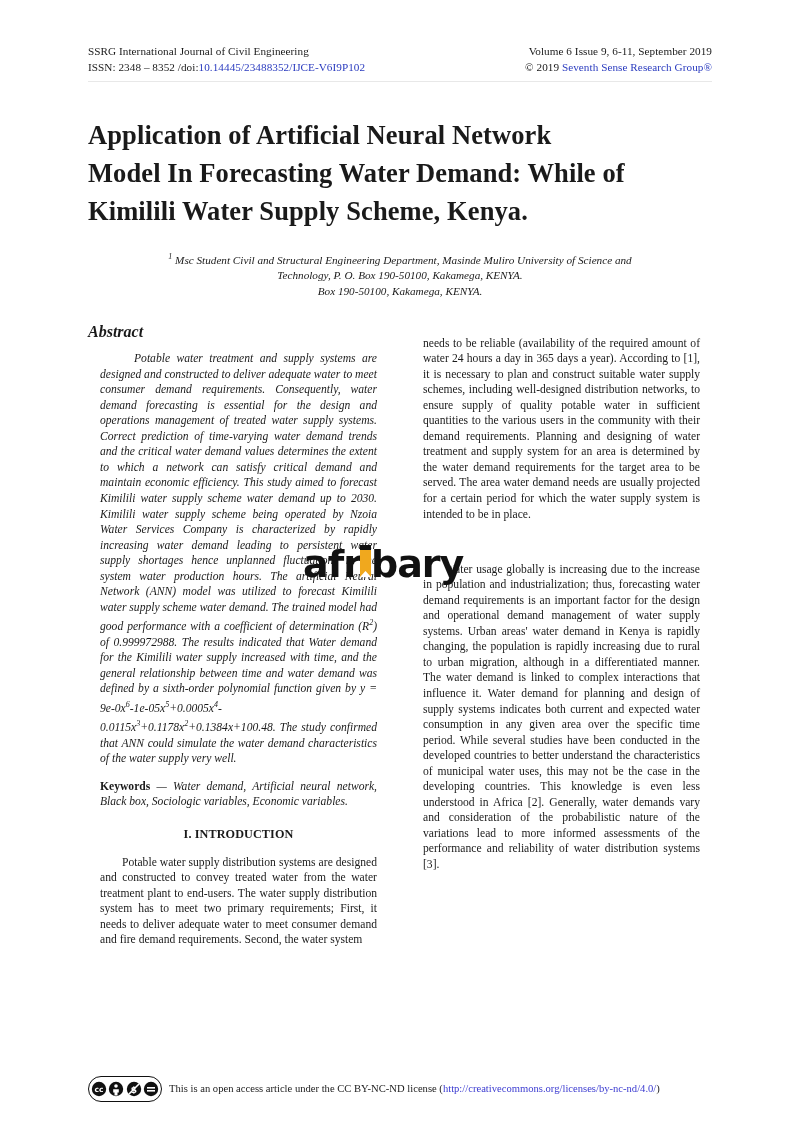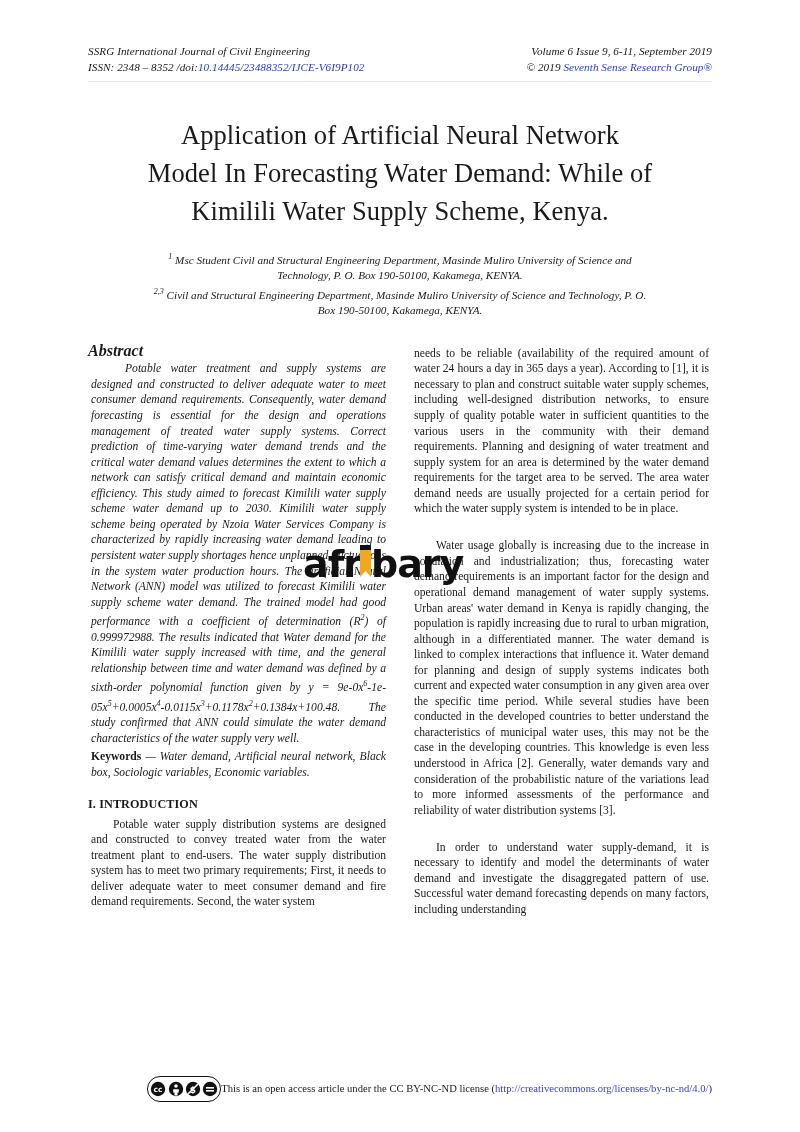--- a/index.html
+++ b/index.html
@@ -26,38 +26,37 @@
   }
 
   
   .runhead {
     display: flex;
     justify-content: space-between;
     align-items: flex-start;
     font-size: 11.2px;
     line-height: 15.5px;
     letter-spacing: 0.05px;
-    font-style: italic;
   }
   .runhead .col-l { width: 57%; }
   .runhead .col-r { width: 43%; text-align: right; }
   .runhead .line { white-space: nowrap; }
   .blue { color: #2a3bbf; }
   .rule {
     margin-top: 6px;
     border-bottom: 0.7px solid #e8e8e8;
   }
 
   
   .title {
     margin-top: 34px;
-    text-align: center;
+    text-align: left;
     font-size: 26.5px;
     line-height: 38px;
-    font-weight: normal;
+    font-weight: bold;
     letter-spacing: 0.1px;
   }
   .title-line { display: block; }
 
   
   .authors {
     margin-top: 36px;
     text-align: center;
     font-size: 13px;
     line-height: 18px;
@@ -81,40 +80,40 @@
     gap: 22px;
     position: relative;
   }
   .col {
     width: 301px;
     font-size: 11.6px;
     line-height: 15.55px;
     text-align: justify;
     text-justify: inter-word;
   }
-  .col p { margin: 3px; }
+  .col p { margin: 12px; }
   .gap { height: 15.5px; }
 
   .abstract-head {
     font-weight: bold;
     font-style: italic;
     font-size: 16px;
     margin-bottom: 1px;
   }
   .abstract-body {
     font-style: italic;
     text-indent: 34px;
   }
   .abstract-body sup { font-size: 8px; vertical-align: super; }
 
   .keywords { margin-top: 15.5px; font-style: italic; }
   .keywords b { font-style: normal; font-weight: bold; }
 
   .sec-head {
-    text-align: left;
+    text-align: center;
     font-weight: bold;
     font-size: 12.2px;
     margin-top: 17px;
     margin-bottom: 4px;
     letter-spacing: 0.1px;
   }
   .para-indent { text-indent: 22px; }
 
   
   .watermark {
@@ -129,24 +128,24 @@
   .watermark svg { display: block; width: 100%; height: 100%; }
 
   
   .footer {
     position: absolute;
     left: 88px;
     top: 1076px;
     width: 624px;
     display: flex;
     align-items: center;
+    gap: 7px;
     font-size: 10.6px;
     line-height: 14px;
     color: #1a1a1a;
-    justify-content: flex-end;
   }
   .cc-badge {
     width: 74px;
     height: 26px;
     flex: 0 0 auto;
     border: 1.2px solid #111;
     border-radius: 13px;
     background: #fff;
     display: flex;
     align-items: center;
@@ -180,42 +179,40 @@
     <h1 class="title">
       <span class="title-line">Application of Artificial Neural Network</span>
       <span class="title-line">Model In Forecasting Water Demand: While of</span>
       <span class="title-line">Kimilili Water Supply Scheme, Kenya.</span>
     </h1>
 
 
     <div class="affil">
       <p><sup>1</sup><span> Msc Student Civil and Structural Engineering Department, Masinde Muliro University of Science and</span></p>
       <p>Technology, P. O. Box 190-50100, Kakamega, KENYA.</p>
-      <p><sup>2,3</sup><span> Civil and Structural Engineering Department, Masinde Muliro University of Science and Technology, P. O.</span></p>
       <p>Box 190-50100, Kakamega, KENYA.</p>
     </div>
 
     <div class="columns">
 
       <div class="col">
         <div class="abstract-head">Abstract</div>
         <p class="abstract-body"><span>Potable water treatment and supply systems are designed and constructed to deliver adequate water to meet consumer demand requirements. Consequently, water demand forecasting is essential for the design and operations management of treated water supply systems. Correct prediction of time-varying water demand trends and the critical water demand values determines the extent to which a network can satisfy critical demand and maintain economic efficiency. This study aimed to forecast Kimilili water supply scheme water demand up to 2030. Kimilili water supply scheme being operated by Nzoia Water Services Company is characterized by rapidly increasing water demand leading to persistent water supply shortages hence unplanned fluctuations in the system water production hours. The artificial Neural Network (ANN) model was utilized to forecast Kimilili water supply scheme water demand. The trained model had good performance with a coefficient of determination (R</span><sup>2</sup><span>) of 0.999972988. The results indicated that Water demand for the Kimilili water supply increased with time, and the general relationship between time and water demand was defined by a sixth-order polynomial function given by y = 9e-0x</span><sup>6</sup><span>-1e-05x</span><sup>5</sup><span>+0.0005x</span><sup>4</sup><span>-0.0115x</span><sup>3</sup><span>+0.1178x</span><sup>2</sup><span>+0.1384x+100.48. The study confirmed that ANN could simulate the water demand characteristics of the water supply very well.</span></p>
 
         <p class="keywords"><b>Keywords</b><span> — </span><span>Water demand, Artificial neural network, Black box, Sociologic variables, Economic variables.</span></p>
 
         <div class="sec-head">I. INTRODUCTION</div>
         <p class="para-indent">Potable water supply distribution systems are designed and constructed to convey treated water from the water treatment plant to end-users. The water supply distribution system has to meet two primary requirements; First, it needs to deliver adequate water to meet consumer demand and fire demand requirements.  Second, the water system</p>
       </div>
 
       <div class="col">
         <p>needs to be reliable (availability of the required amount of water 24 hours a day in 365 days a year). According to [1], it is necessary to plan and construct suitable water supply schemes, including well-designed distribution networks, to ensure supply of quality potable water in sufficient quantities to the various users in the community with their demand requirements. Planning and designing of water treatment and supply system for an area is determined by the water demand requirements for the target area to be served. The area water demand needs are usually projected for a certain period for which the water supply system is intended to be in place.</p>
         <div class="gap"></div>
         <p class="para-indent">Water usage globally is increasing due to the increase in population and industrialization; thus, forecasting water demand requirements is an important factor for the design and operational demand management of water supply systems. Urban areas' water demand in Kenya is rapidly changing, the population is rapidly increasing due to rural to urban migration, although in a differentiated manner. The water demand is linked to complex interactions that influence it.  Water demand for planning and design of supply systems indicates both current and expected water consumption in any given area over the specific time period. While several studies have been conducted in the developed countries to better understand the characteristics of municipal water uses, this may not be the case in the developing countries. This knowledge is even less understood in Africa [2]. Generally, water demands vary and consideration of the probabilistic nature of the variations lead to more informed assessments of the performance and reliability of water distribution systems [3].</p>
         <div class="gap"></div>
-        <p class="para-indent">In order to understand water supply-demand, it is necessary to identify and model the determinants of water demand and investigate the disaggregated pattern of use. Successful water demand forecasting depends on many factors, including understanding</p>
       </div>
 
     </div>
   </div>
 
   <div class="watermark">
     <svg viewBox="0 0 212 44" xmlns="http://www.w3.org/2000/svg" aria-hidden="true">
       <text x="0" y="34" font-family="'DejaVu Sans', sans-serif" font-size="38" font-weight="bold" fill="#111111" letter-spacing="-1">afr</text>
       <rect x="57" y="6" width="11" height="28" fill="#f0a81e"></rect>
       <polygon points="57,34 62.5,28 68,34" fill="#ffffff"></polygon>

